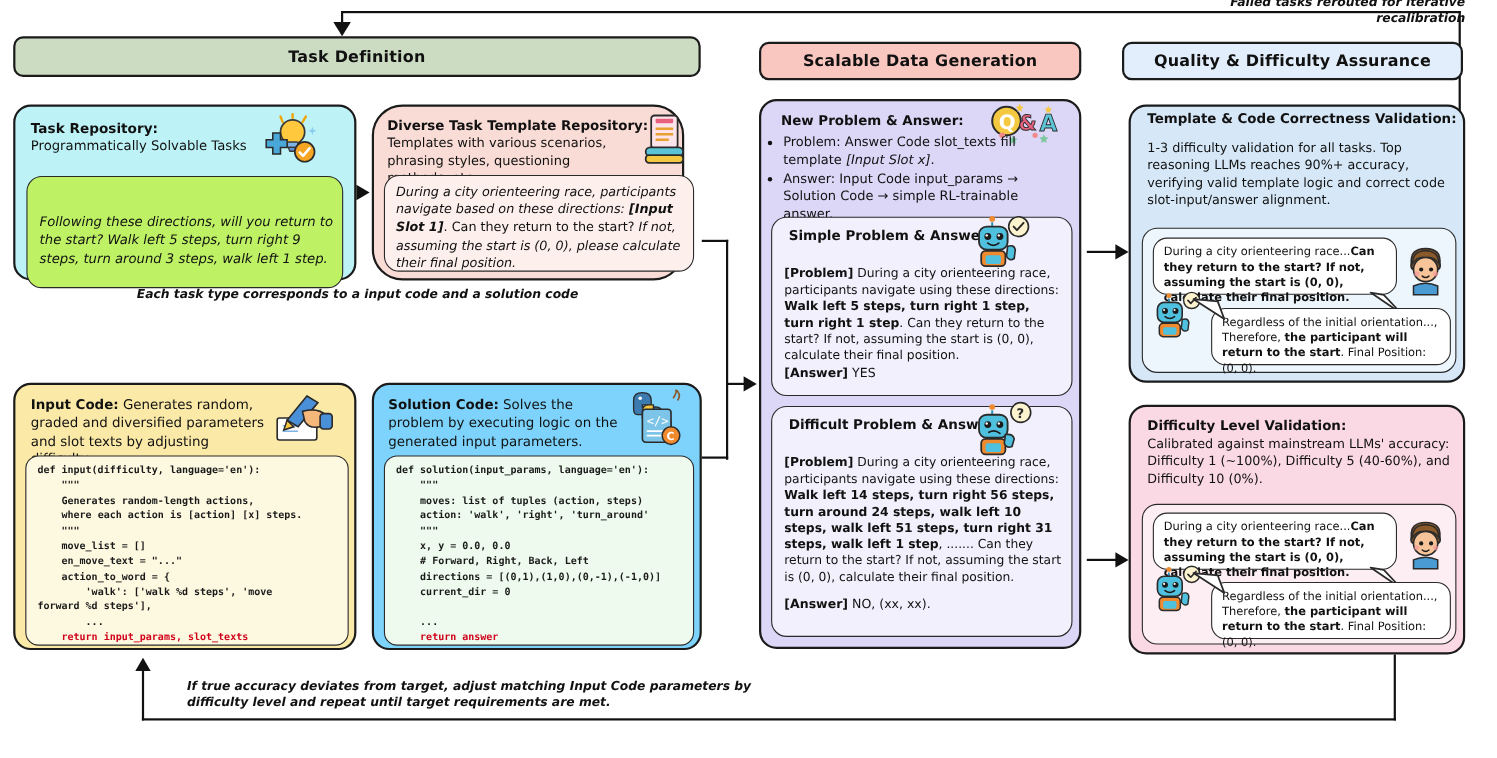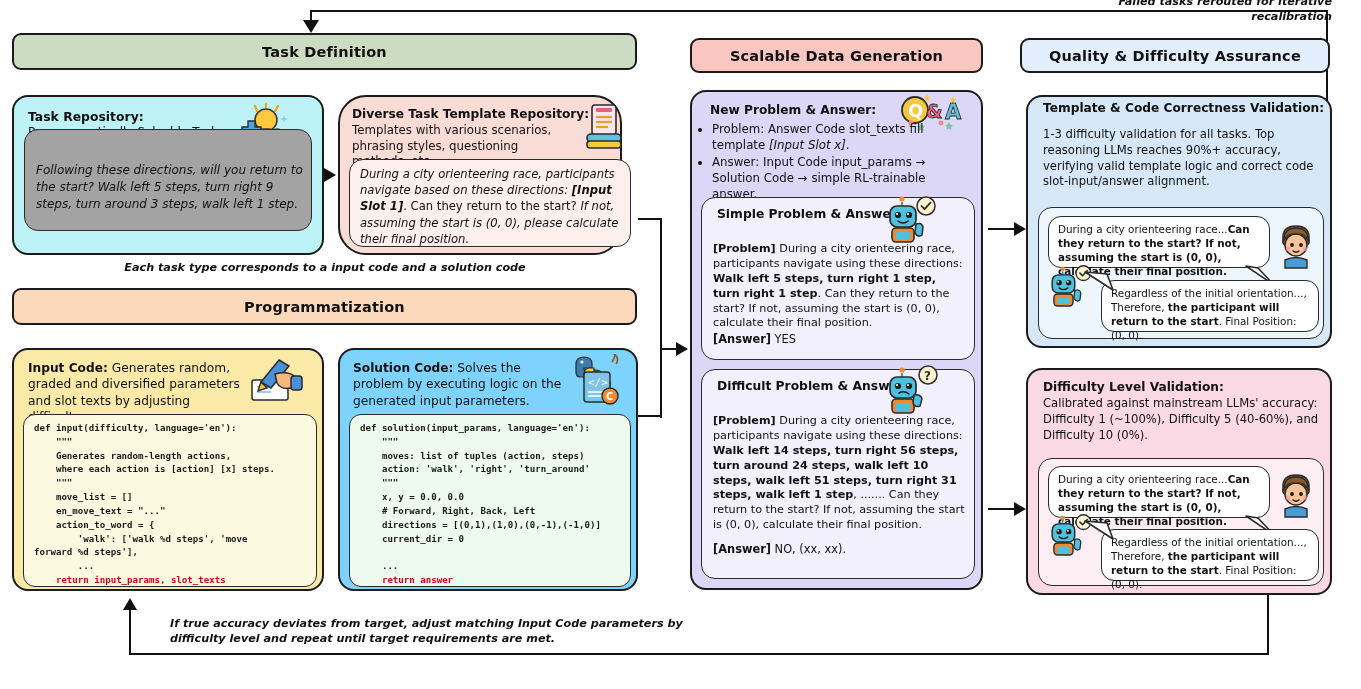--- a/index.html
+++ b/index.html
@@ -134,21 +134,21 @@
         <path d="M39 8 L42 3" stroke="#f0a500" stroke-width="2.2" stroke-linecap="round"></path>
         <circle cx="30" cy="17" r="11" fill="#ffc83d" stroke="#3a3a3a" stroke-width="1.6"></circle>
         <rect x="25" y="26" width="10" height="5" rx="1.5" fill="#7fb2e5" stroke="#3a3a3a" stroke-width="1.4"></rect>
         <path d="M26 31 h8 l-1.5 3.5 h-5 z" fill="#5a8fd0" stroke="#3a3a3a" stroke-width="1.2"></path>
         <path d="M6 24 h6 v-6 h7 v6 h6 v7 h-6 v6 h-7 v-6 h-6 z" fill="#4aa8d8" stroke="#2b2b2b" stroke-width="1.4"></path>
         <circle cx="41" cy="35" r="9" fill="#f6a623" stroke="#2b2b2b" stroke-width="1.5"></circle>
         <path d="M36.5 35.5 l3 3.2 l6 -7" fill="none" stroke="#fff" stroke-width="2.3" stroke-linecap="round" stroke-linejoin="round"></path>
         <path d="M48 12 l1 3 l3 1 l-3 1 l-1 3 l-1 -3 l-3 -1 l3 -1 z" fill="#8ecdf0"></path>
       </g>
     </svg>
-    <div class="inner" style="left:10px; top:32px; width:288px; height:102px; background:#a3a3a3;">
+    <div class="inner" style="left:10px; top:63px; width:288px; height:102px; background:#bef264;">
       <div class="txt ital" style="position:absolute; left:11px; top:32px; width:270px; font-size:12px; line-height:1.42;">Following these directions, will you return to the start? Walk left 5 steps, turn right 9 steps, turn around 3 steps, walk left 1 step.</div>
     </div>
   </div>
 
   <div class="card" style="left:338px; top:95px; width:284px; height:160px; background:#fadcd6;border-radius:28px;">
     <div class="txt ttl" style="position:absolute; left:12px; top:10px; font-size:12.2px;">Diverse Task Template Repository:</div>
     <div class="txt" style="position:absolute; left:12px; top:26px; width:220px; font-size:11.8px; line-height:1.32;">Templates with various scenarios, phrasing styles, questioning methods, etc.</div>
 
     <svg class="ic" style="left:242px; top:6px;" width="44" height="48" viewBox="0 0 44 48">
       <rect x="10" y="2" width="24" height="30" rx="3" fill="#fce4ea" stroke="#2b2b2b" stroke-width="1.6"></rect>
@@ -163,23 +163,20 @@
       <div class="txt ital" style="position:absolute; left:10px; top:6px; width:262px; font-size:11.6px; line-height:1.40;">
         <span>During a city orienteering race, participants navigate based on these directions: </span><b>[Input Slot 1]</b><span style="font-style:normal;">. Can they return to the start? </span><span>If not, assuming the start is (0, 0), please calculate their final position.</span>
       </div>
     </div>
   </div>
 
   <div class="arrow ar-right" style="left:324px; top:168px;"></div>
 
   <div class="cap" style="left:12px; top:260px; width:626px; text-align:center;">Each task type corresponds to a input code and a solution code</div>
 
-  <div class="hdr" style="left:12px; top:288px; width:625px; height:37px; background:#fbd9bb;">
-    <span>Programmatization</span>
-  </div>
 
   <div class="card" style="left:12px; top:348px; width:312px; height:243px; background:#fbe9a8;">
     <div class="txt" style="position:absolute; left:14px; top:10px; width:220px; font-size:12.2px; line-height:1.34;">
       <b>Input Code:</b><span> Generates random, graded and diversified parameters and slot texts by adjusting difficulty.</span>
     </div>
 
     <svg class="ic" style="left:235px; top:6px;" width="58" height="48" viewBox="0 0 58 48">
       <rect x="3" y="24" width="36" height="20" rx="2" fill="#fff" stroke="#2b2b2b" stroke-width="1.5"></rect>
       <line x1="8" y1="31" x2="22" y2="31" stroke="#7fb2e5" stroke-width="1.4"></line>
       <line x1="8" y1="36" x2="22" y2="36" stroke="#7fb2e5" stroke-width="1.4"></line>

